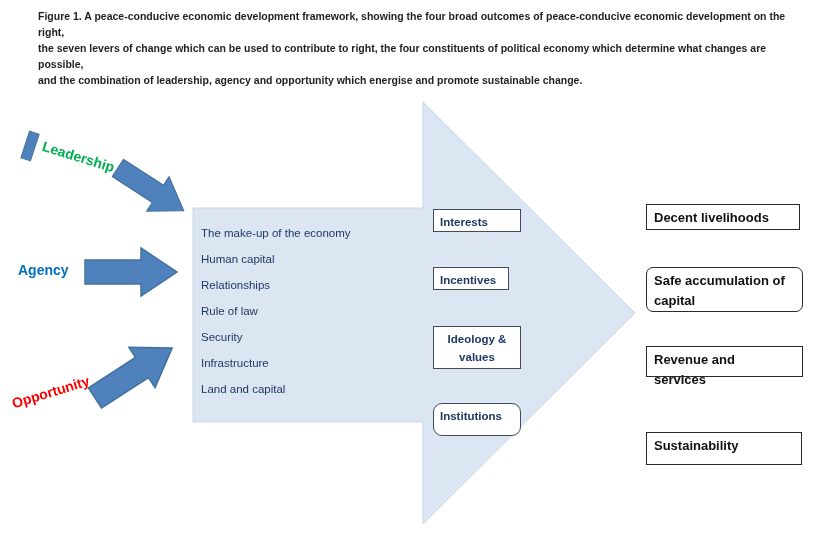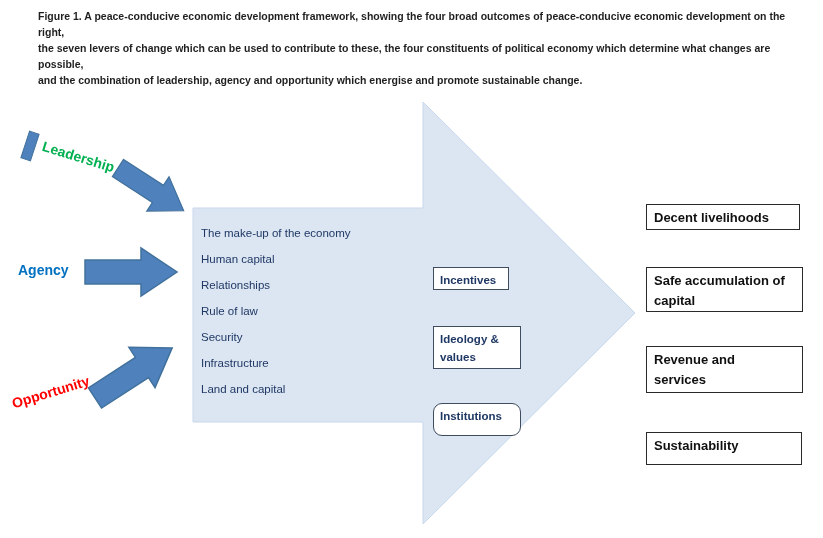--- a/index.html
+++ b/index.html
@@ -35,21 +35,21 @@
   .energiser.opportunity{left:10px;top:396px;transform:rotate(-17deg);transform-origin:left top;}
   .line{display:block;}
 </style>
 </head>
 <body>
 
 <div class="canvas">
 
   <div class="caption">
     <span class="line">Figure 1. A peace-conducive economic development framework, showing the four broad outcomes of peace-conducive economic development on the right,</span>
-    <span class="line">the seven levers of change which can be used to contribute to these, the four constituents of political economy which determine what changes are possible,</span>
+    <span class="line">the seven levers of change which can be used to contribute to right, the four constituents of political economy which determine what changes are possible,</span>
     <span class="line">and the combination of leadership, agency and opportunity which energise and promote sustainable change.</span>
   </div>
 
   <svg class="shape-layer" viewBox="0 0 823 538">
 
     <polygon points="193,208 423,208 423,102 635,313 423,524 423,422 193,422" stroke="#c8d7ec" stroke-width="1" style="fill: rgb(220, 230, 242);"></polygon>
 
     <rect x="-5" y="-14" width="10" height="28" transform="translate(30,146) rotate(18)" stroke="#41719c" stroke-width="1" style="fill: rgb(79, 129, 189);"></rect>
 
     <polygon points="0,-12 56,-12 56,-24 92,0 56,24 56,12 0,12" transform="translate(118,168) rotate(33) scale(0.85)" stroke="#41719c" stroke-width="1.5" style="fill: rgb(79, 129, 189);"></polygon>
@@ -66,39 +66,42 @@
   <div class="levers">
     <div class="lever-item">The make-up of the economy</div>
     <div class="lever-item">Human capital</div>
     <div class="lever-item">Relationships</div>
     <div class="lever-item">Rule of law</div>
     <div class="lever-item">Security</div>
     <div class="lever-item">Infrastructure</div>
     <div class="lever-item">Land and capital</div>
   </div>
 
+  <div class="cbox" style="left:433px;top:209px;width:88px;height:23px;">
+    <span class="line">Interests</span>
+  </div>
   <div class="cbox" style="left:433px;top:267px;width:76px;height:23px;">
     <span class="line">Incentives</span>
   </div>
-  <div class="cbox" style="left:433px;top:326px;width:88px;height:43px;">
+  <div class="cbox" style="left:433px;top:326px;width:88px;height:43px;text-align:center;">
     <span class="line">Ideology &amp;</span>
     <span class="line">values</span>
   </div>
   <div class="cbox" style="left:433px;top:403px;width:88px;height:33px;border-radius:9px;">
     <span class="line">Institutions</span>
   </div>
 
   <div class="obox" style="left:646px;top:204px;width:154px;height:26px;">
     <span class="line">Decent livelihoods</span>
   </div>
-  <div class="obox" style="left:646px;top:267px;width:157px;height:45px;">
+  <div class="obox" style="left:646px;top:267px;width:157px;height:45px;border-radius:7px;">
     <span class="line">Safe accumulation of</span>
     <span class="line">capital</span>
   </div>
-  <div class="obox" style="left:646px;top:346px;width:157px;height:47px;">
+  <div class="obox" style="left:646px;top:346px;width:157px;height:31px;">
     <span class="line">Revenue and</span>
     <span class="line">services</span>
   </div>
   <div class="obox" style="left:646px;top:432px;width:156px;height:33px;">
     <span class="line">Sustainability</span>
   </div>
 
 </div>
 
 </body></html>

